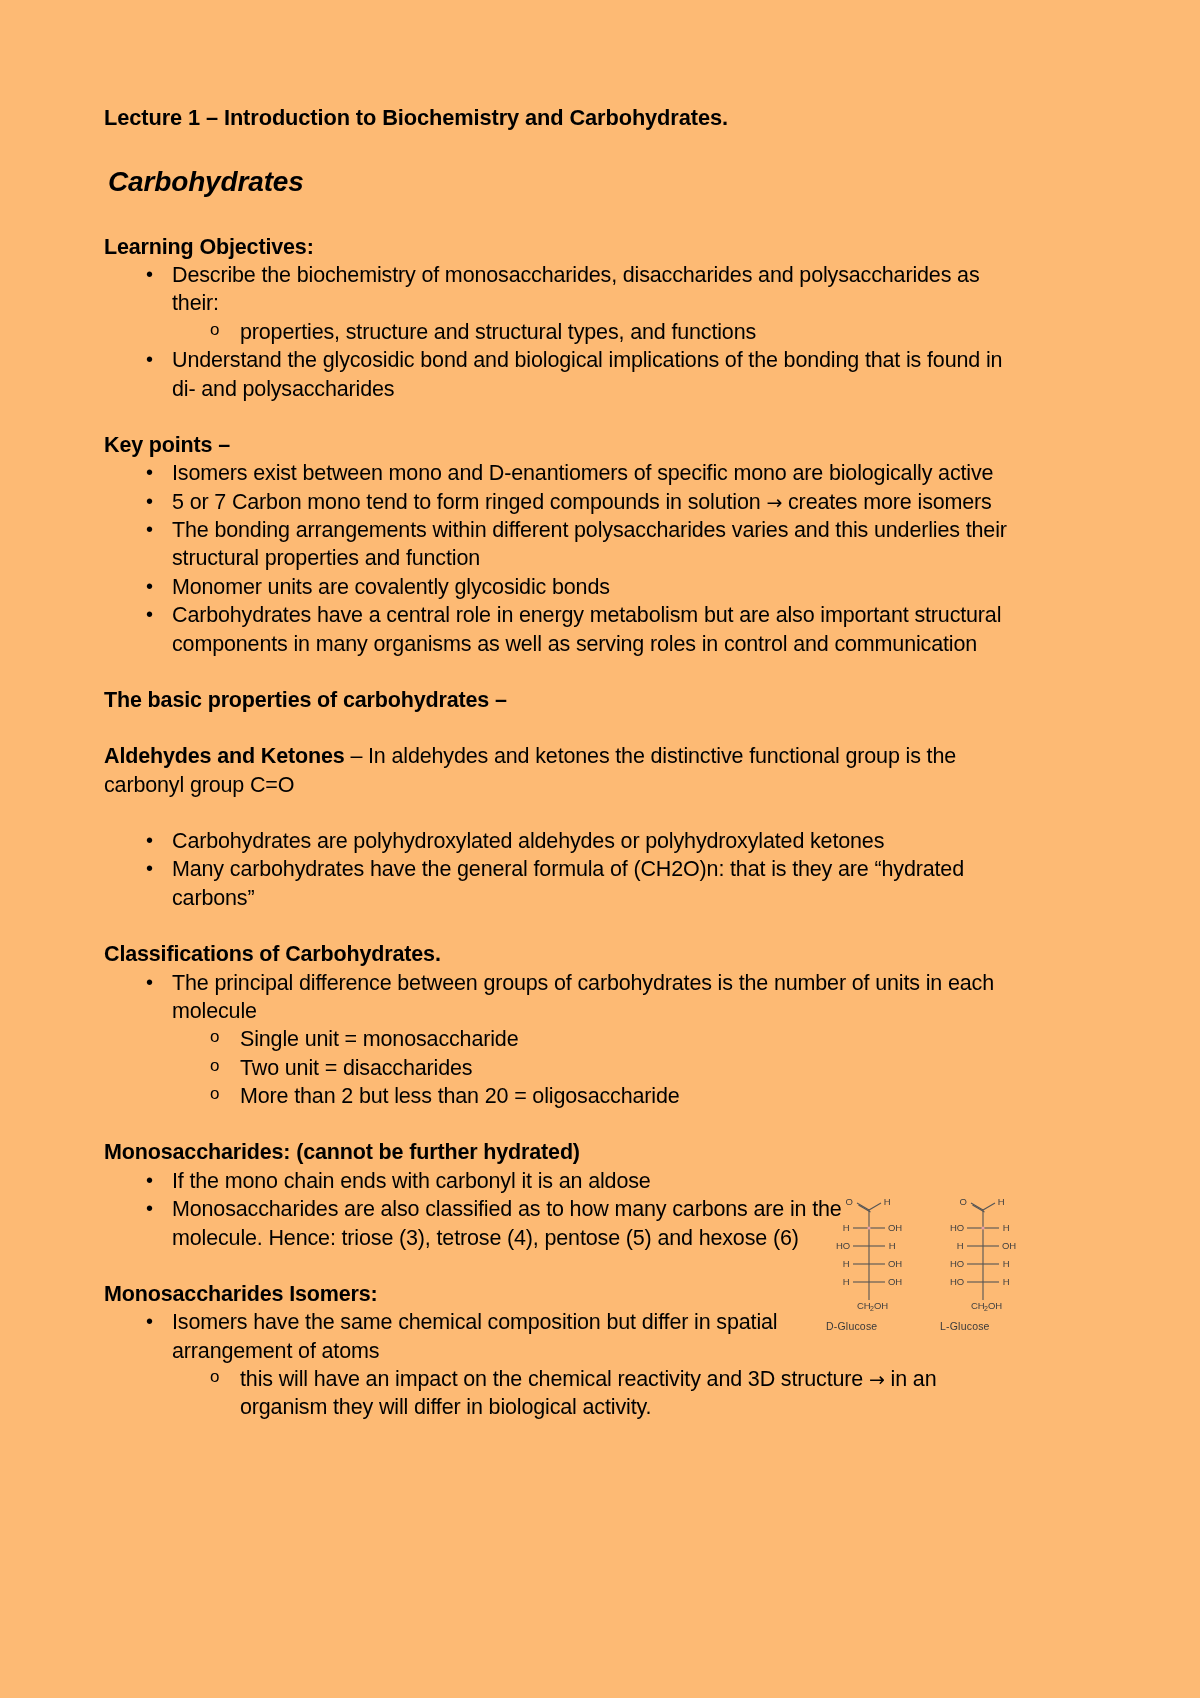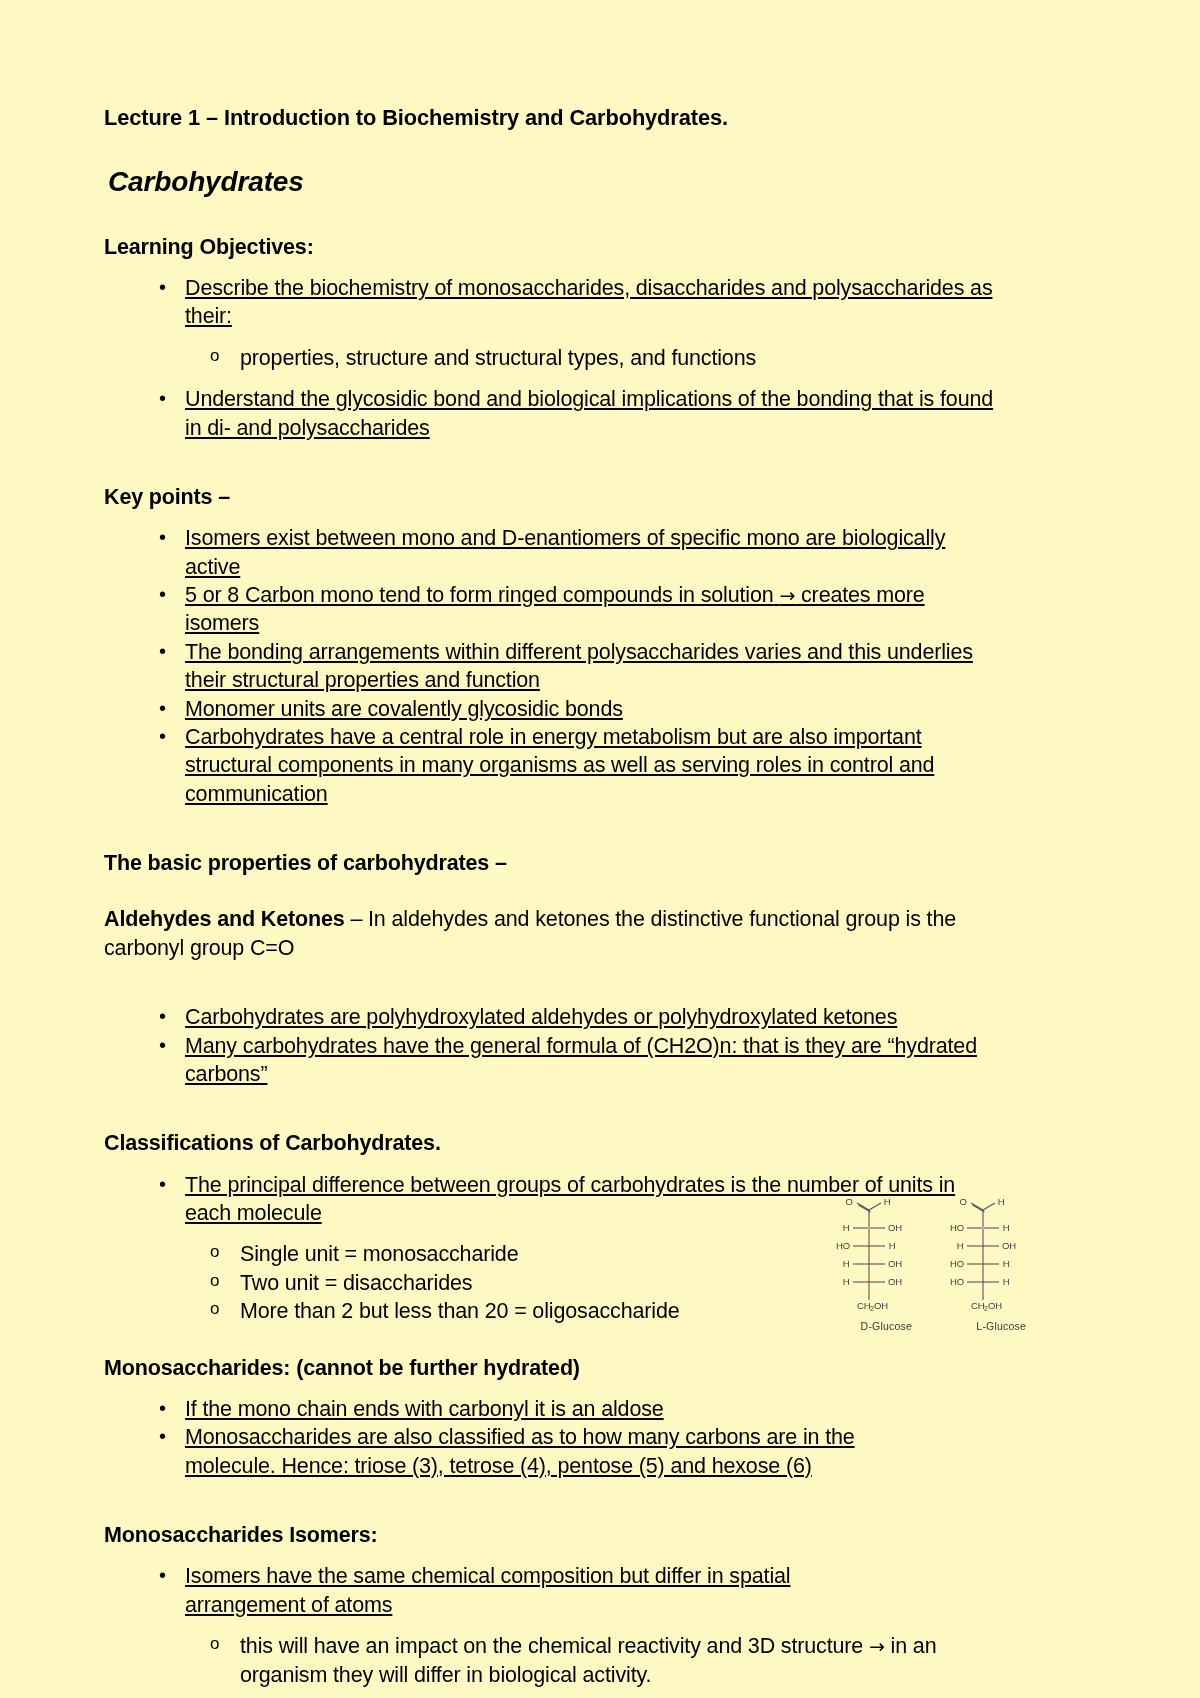--- a/index.html
+++ b/index.html
@@ -13,21 +13,21 @@
     height: 1698px;
     font-family: "Liberation Sans", sans-serif;
     color: #000000;
     position: relative;
     overflow: hidden;
   }
   .page {
     position: relative;
     width: 1200px;
     height: 1698px;
-    background: #fef9c3;
+    background: #fdba74;
     box-sizing: border-box;
     padding: 104px 104px 0 104px;
   }
   .doc-body {
     position: relative;
     width: 912px;
     font-size: 21.5px;
     line-height: 1.32;
     letter-spacing: -0.15px;
   }
@@ -56,23 +56,22 @@
   }
   p.para {
     margin: 0;
     line-height: 1.32;
   }
   p.para .lead {
     font-weight: bold;
   }
   ul.bullets {
     list-style: none;
-    margin: 13px;
+    margin: 0;
     padding: 0;
-    text-decoration: underline;
   }
   ul.bullets > li {
     position: relative;
     padding-left: 68px;
     margin: 0;
     line-height: 1.32;
   }
   ul.bullets > li::before {
     content: "\2022";
     position: absolute;
@@ -115,21 +114,21 @@
   .chem-pair {
     display: flex;
     gap: 28px;
     align-items: flex-start;
   }
   .chem-col {
     width: 86px;
     position: relative;
   }
   .chem-name {
-    text-align: right;
+    text-align: left;
     font-size: 10.5px;
     color: #3a3a3a;
     margin-top: 4px;
     letter-spacing: 0.2px;
   }
   svg.fischer {
     display: block;
   }
   svg.fischer text {
     font-family: "Liberation Sans", sans-serif;
@@ -170,21 +169,21 @@
     </ul>
     <ul class="bullets">
       <li>Understand the glycosidic bond and biological implications of the bonding that is found in di- and polysaccharides</li>
     </ul>
 
     <div class="spacer-line"></div>
 
     <div class="subhead">Key points –</div>
     <ul class="bullets">
       <li>Isomers exist between mono and D-enantiomers of specific mono are biologically active</li>
-      <li><span>5 or 8 Carbon mono tend to form ringed compounds in solution</span> <span class="arrow">→</span> <span>creates more isomers</span></li>
+      <li><span>5 or 7 Carbon mono tend to form ringed compounds in solution</span> <span class="arrow">→</span> <span>creates more isomers</span></li>
       <li>The bonding arrangements within different polysaccharides varies and this underlies their structural properties and function</li>
       <li>Monomer units are covalently glycosidic bonds</li>
       <li>Carbohydrates have a central role in energy metabolism but are also important structural components in many organisms as well as serving roles in control and communication</li>
     </ul>
 
     <div class="spacer-line"></div>
 
     <div class="subhead">The basic properties of carbohydrates –</div>
 
     <div class="spacer-line"></div>

